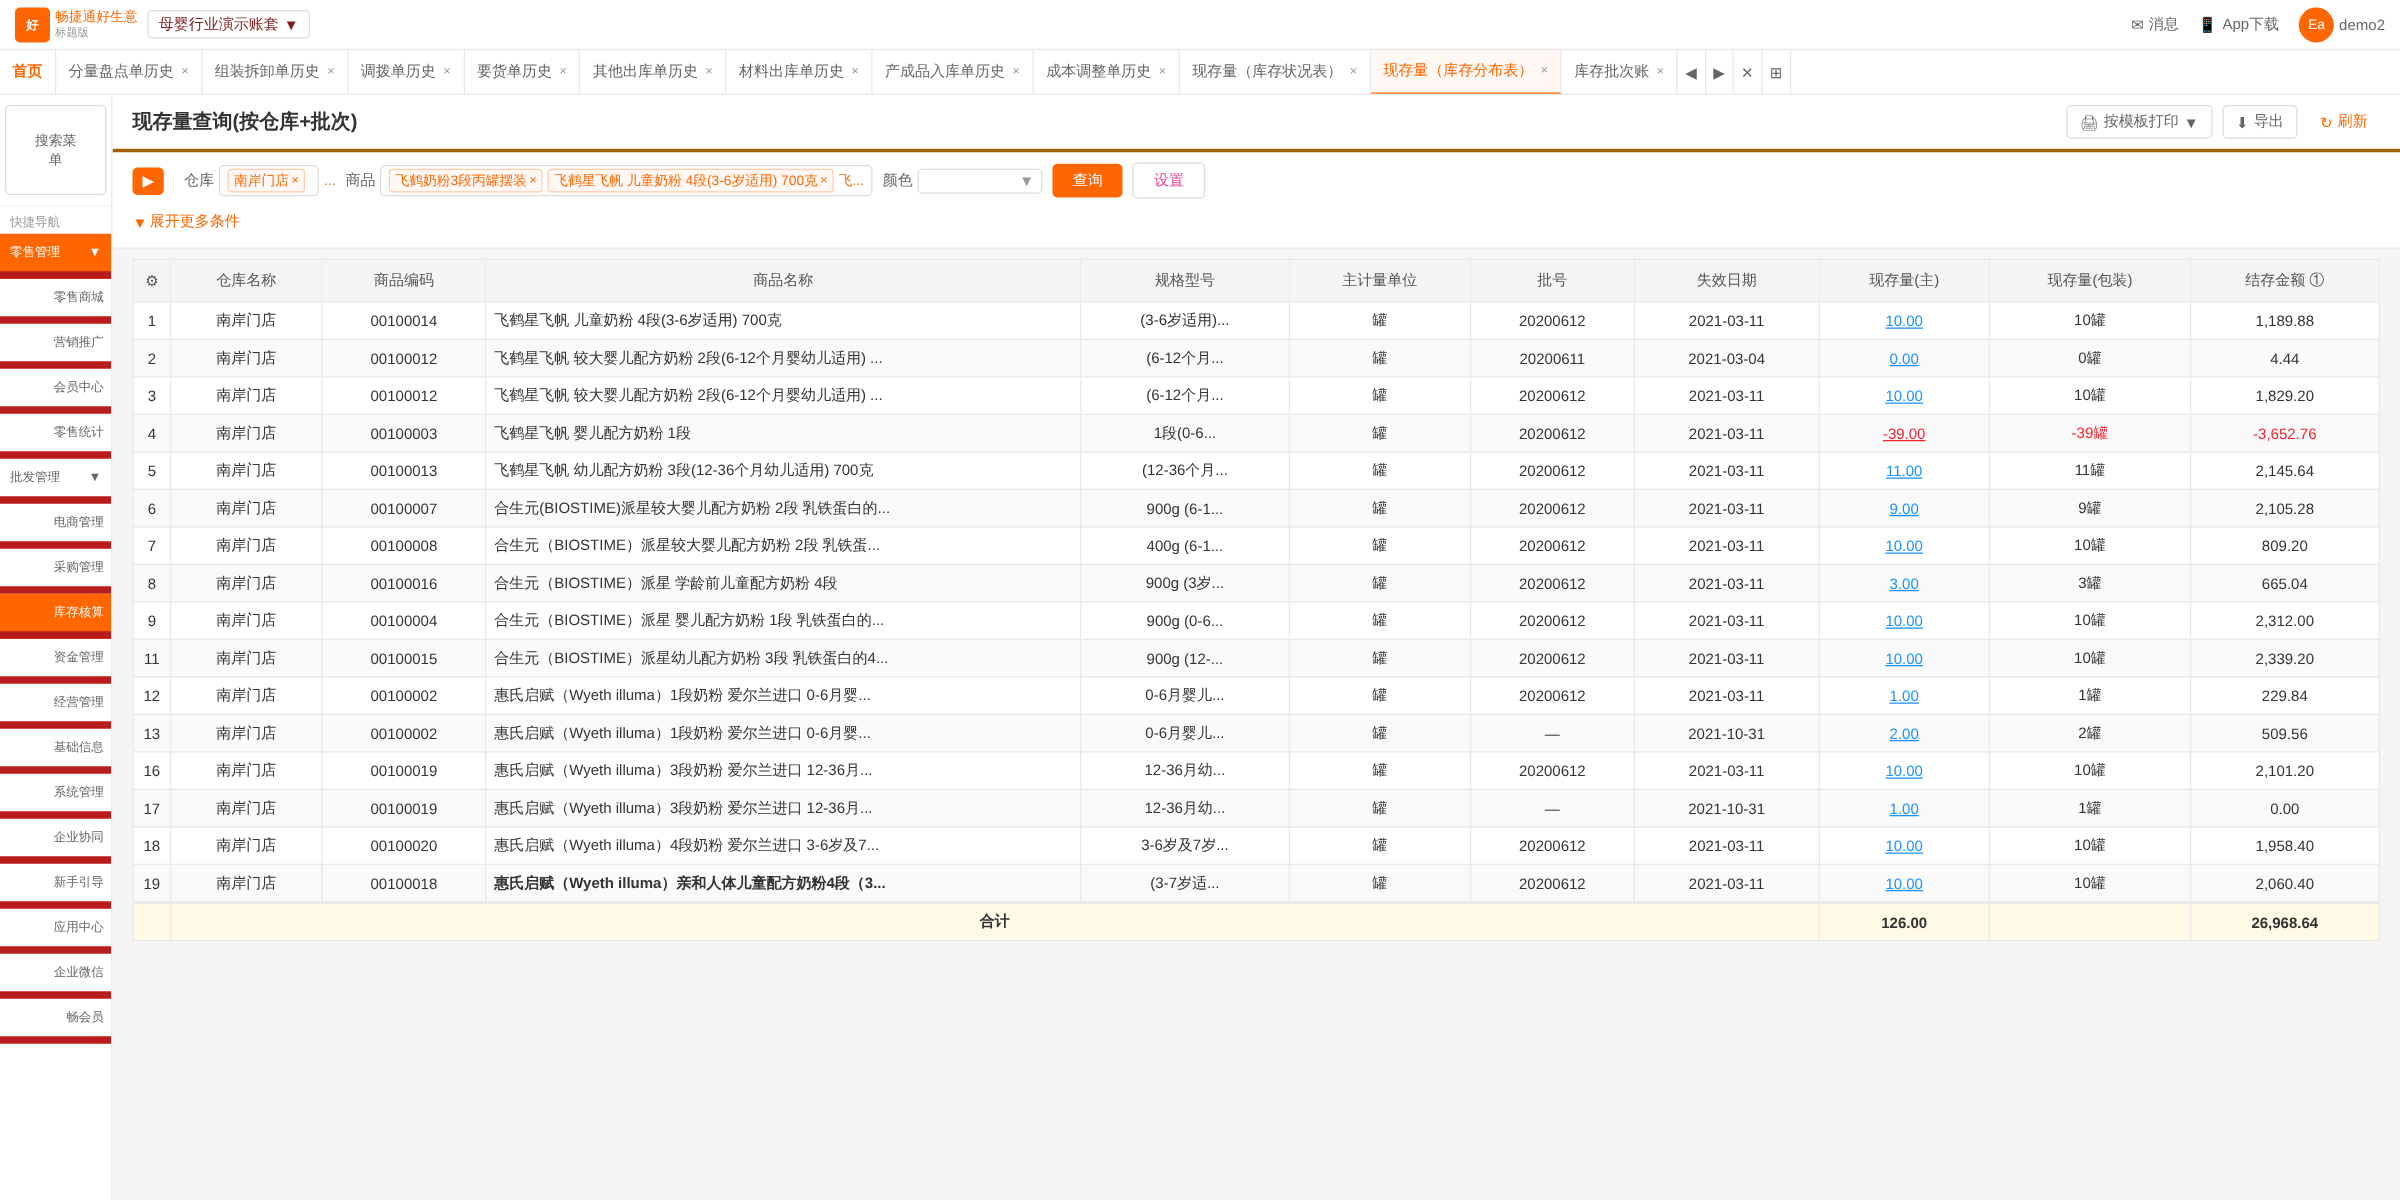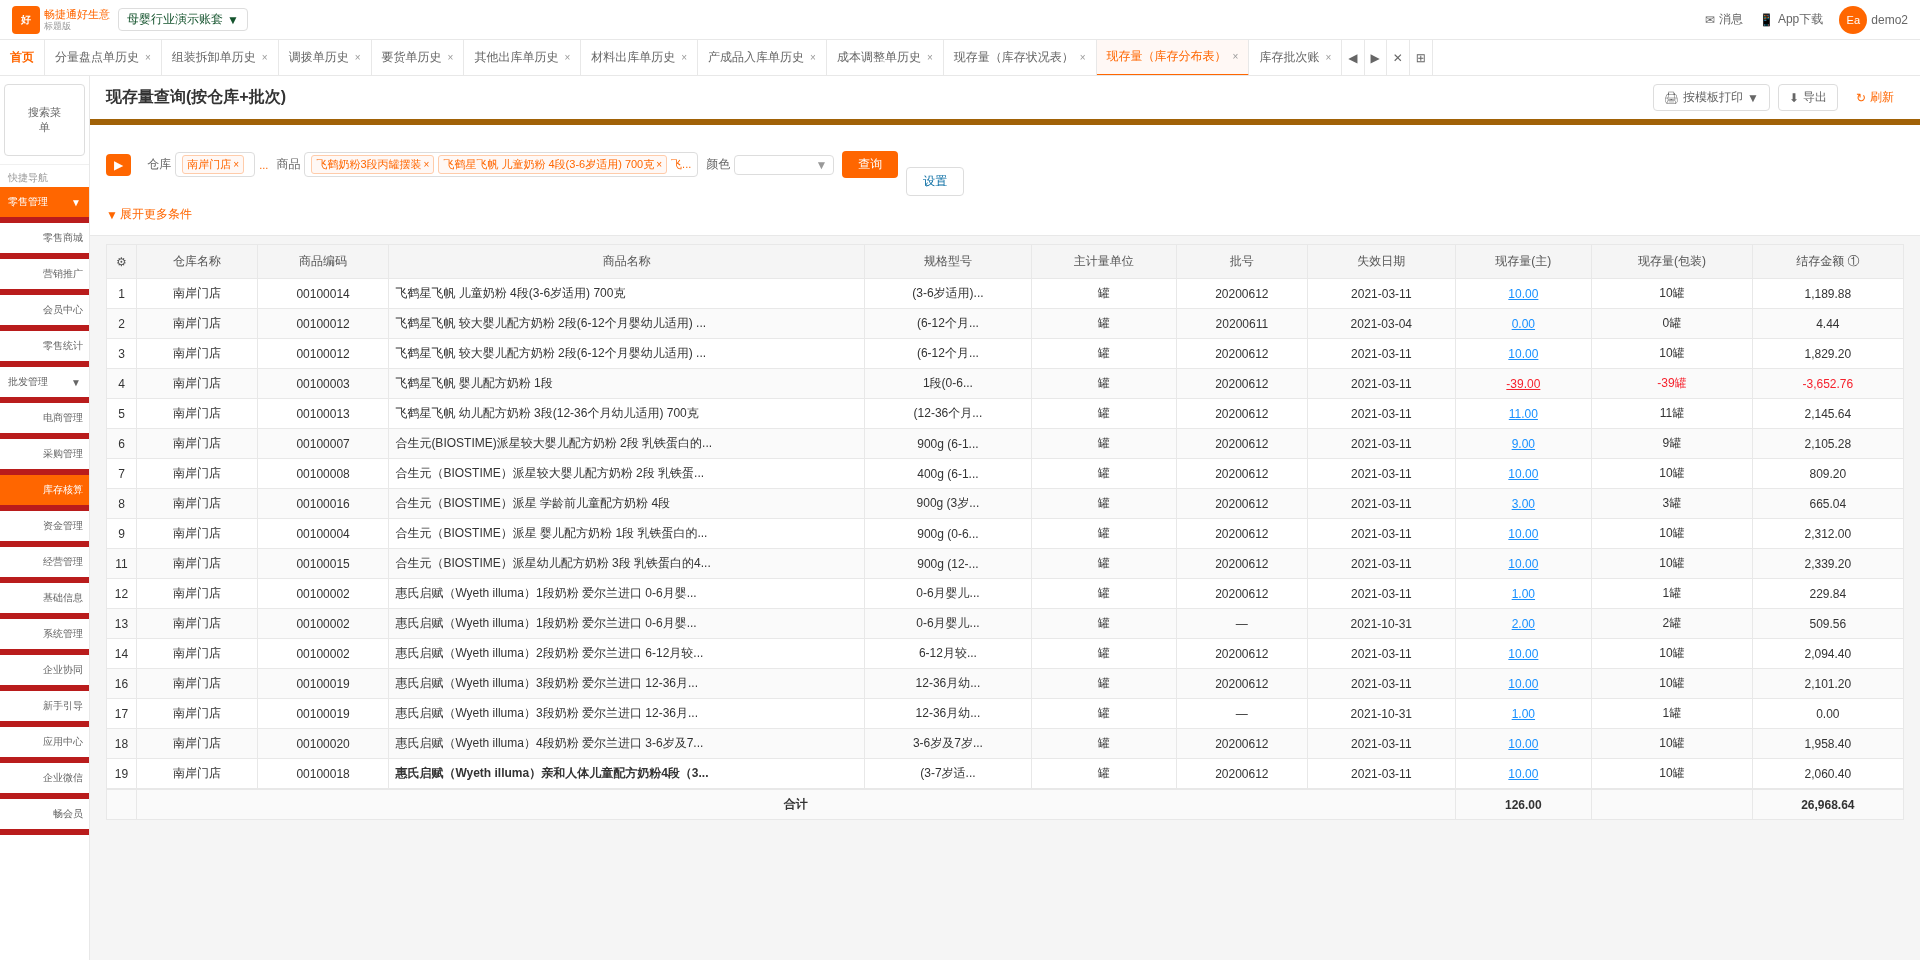--- a/index.html
+++ b/index.html
@@ -4,21 +4,21 @@
   <style>
     * { box-sizing: border-box; margin: 0; padding: 0; }
     body { font-family: 'Microsoft YaHei', Arial, sans-serif; font-size: 12px; background: #f5f5f5; color: #333; height: 960px; overflow: hidden; display: flex; flex-direction: column; }
 
     
     .top-bar { background: #fff; border-bottom: 1px solid #e8e8e8; display: flex; align-items: center; height: 40px; padding: 0 12px; justify-content: space-between; flex-shrink: 0; }
     .top-bar-left { display: flex; align-items: center; gap: 8px; }
     .logo-area { display: flex; align-items: center; gap: 4px; }
     .logo-icon { width: 28px; height: 28px; background: #ff6600; border-radius: 4px; display: flex; align-items: center; justify-content: center; color: white; font-size: 10px; font-weight: bold; }
     .logo-text { color: #ff6600; font-size: 11px; line-height: 1.2; }
-    .industry-select { display: flex; align-items: center; gap: 4px; border: 1px solid #ddd; border-radius: 4px; padding: 2px 8px; cursor: pointer; color: #14532d; font-size: 12px; }
+    .industry-select { display: flex; align-items: center; gap: 4px; border: 1px solid #ddd; border-radius: 4px; padding: 2px 8px; cursor: pointer; color: #7f1d1d; font-size: 12px; }
     .top-bar-right { display: flex; align-items: center; gap: 16px; }
     .top-right-item { display: flex; align-items: center; gap: 4px; color: #666; cursor: pointer; font-size: 12px; }
     .avatar { width: 28px; height: 28px; border-radius: 50%; background: #ff6600; display: flex; align-items: center; justify-content: center; color: white; font-size: 11px; }
 
     
     .tab-bar { background: #fff; border-bottom: 1px solid #e8e8e8; display: flex; align-items: center; height: 36px; flex-shrink: 0; overflow: hidden; }
     .tab-item { display: flex; align-items: center; padding: 0 10px; height: 36px; border-right: 1px solid #e8e8e8; cursor: pointer; white-space: nowrap; color: #666; font-size: 12px; gap: 4px; flex-shrink: 0; }
     .tab-item.active { color: #ff6600; border-bottom: 2px solid #ff6600; background: #fff8f5; }
     .tab-item.home { color: #ff6600; font-weight: bold; }
     .tab-close { color: #999; font-size: 10px; cursor: pointer; margin-left: 2px; }
@@ -33,42 +33,42 @@
     .sidebar-search-btn { width: 100%; background: none; border: 1px solid #ddd; border-radius: 4px; padding: 20px; cursor: pointer; color: #666; font-size: 11px; }
     .sidebar-nav-label { padding: 6px 8px 2px; color: #999; font-size: 10px; }
     .sidebar-item { padding: 8px 6px; cursor: pointer; text-align: right; color: #666; font-size: 10px; border-bottom: 6px solid #b91c1c; }
     .sidebar-item.active { background: #ff6600; color: white; }
     .sidebar-item.has-arrow { display: flex; align-items: center; justify-content: space-between; padding: 8px 8px; }
 
     
     .content { flex: 1; display: flex; flex-direction: column; overflow: hidden; background: #f5f5f5; }
 
     
-    .page-header { background: #fff; padding: 8px 16px; border-bottom: 6px solid #a16207; display: flex; align-items: center; justify-content: space-between; flex-shrink: 0; }
+    .page-header { background: #fff; padding: 8px 16px; border-bottom: 3px solid #a16207; display: flex; align-items: center; justify-content: space-between; flex-shrink: 0; }
     .page-title { font-size: 16px; font-weight: bold; color: #333; }
     .page-actions { display: flex; align-items: center; gap: 8px; }
     .btn-template { display: flex; align-items: center; gap: 4px; border: 1px solid #ddd; border-radius: 4px; padding: 4px 10px; cursor: pointer; color: #666; font-size: 12px; background: #fff; }
     .btn-export { display: flex; align-items: center; gap: 4px; border: 1px solid #ddd; border-radius: 4px; padding: 4px 10px; cursor: pointer; color: #666; font-size: 12px; background: #fff; }
     .btn-refresh { display: flex; align-items: center; gap: 4px; border: none; padding: 4px 10px; cursor: pointer; color: #ff6600; font-size: 12px; background: #fff; }
 
     
     .filter-area { background: #fff; padding: 8px 16px; border-bottom: 1px solid #e8e8e8; flex-shrink: 0; }
     .filter-row { display: flex; align-items: center; gap: 8px; flex-wrap: wrap; }
     .filter-expand-btn { background: none; border: none; cursor: pointer; color: #ff6600; font-size: 12px; padding: 4px 0; display: flex; align-items: center; gap: 2px; }
     .filter-group { display: flex; align-items: center; gap: 4px; }
     .filter-label { color: #666; font-size: 12px; white-space: nowrap; }
     .filter-tag-container { display: flex; flex-wrap: wrap; gap: 4px; border: 1px solid #ddd; border-radius: 4px; padding: 2px 6px; min-width: 80px; max-width: 200px; align-items: center; }
     .filter-tag { display: flex; align-items: center; gap: 2px; background: #fff8f5; color: #ff6600; border: 1px solid #ffccaa; border-radius: 3px; padding: 1px 4px; font-size: 11px; }
     .filter-tag-close { cursor: pointer; color: #ff6600; font-size: 10px; }
     .filter-more { color: #ff6600; cursor: pointer; font-size: 11px; }
     .filter-product-container { display: flex; flex-wrap: wrap; gap: 4px; border: 1px solid #ddd; border-radius: 4px; padding: 2px 6px; max-width: 400px; align-items: center; }
     .filter-color-container { display: flex; align-items: center; border: 1px solid #ddd; border-radius: 4px; padding: 2px 6px; min-width: 100px; }
     .filter-dropdown-icon { color: #999; cursor: pointer; }
     .search-btn { background: #ff6600; color: white; border: none; border-radius: 4px; padding: 5px 16px; cursor: pointer; font-size: 12px; }
-    .settings-btn { background: #fff; color: #0369a1; border: 1px solid #ddd; border-radius: 4px; padding: 5px 16px; cursor: pointer; font-size: 12px; margin-top: 34px; }
+    .settings-btn { background: #fff; color: #ec4899; border: 1px solid #ddd; border-radius: 4px; padding: 5px 16px; cursor: pointer; font-size: 12px; }
 
     
     .table-area { flex: 1; overflow: auto; padding: 8px 16px; }
     .data-table { width: 100%; border-collapse: collapse; background: #fff; font-size: 12px; }
     .data-table th { background: #f5f5f5; border: 1px solid #e8e8e8; padding: 8px 6px; text-align: center; white-space: nowrap; color: #555; font-weight: normal; position: sticky; top: 0; z-index: 1; }
     .data-table td { border: 1px solid #e8e8e8; padding: 6px; text-align: center; white-space: nowrap; color: #333; }
     .data-table tr:nth-child(even) td { background: #fafafa; }
     .data-table .num-link { color: #1890ff; text-decoration: underline; cursor: pointer; }
     .data-table .num-negative { color: #f5222d; }
     .data-table .total-row td { background: #fffbe6; font-weight: bold; border-top: 2px solid #e8e8e8; }
@@ -427,33 +427,20 @@
     <td style="text-align:left;max-width:240px;overflow:hidden;text-overflow:ellipsis;">惠氏启赋（Wyeth illuma）1段奶粉 爱尔兰进口 0-6月婴...</td>
     <td>0-6月婴儿...</td>
     <td>罐</td>
     <td>—</td>
     <td>2021-10-31</td>
     <td><span class="num-link">2.00</span></td>
     <td class="">2罐</td>
     <td class="">509.56</td>
   </tr>
             <tr>
-    <td>14</td>
-    <td>南岸门店</td>
-    <td>00100002</td>
-    <td style="text-align:left;max-width:240px;overflow:hidden;text-overflow:ellipsis;">惠氏启赋（Wyeth illuma）2段奶粉 爱尔兰进口 6-12月较...</td>
-    <td>6-12月较...</td>
-    <td>罐</td>
-    <td>20200612</td>
-    <td>2021-03-11</td>
-    <td><span class="num-link">10.00</span></td>
-    <td class="">10罐</td>
-    <td class="">2,094.40</td>
-  </tr>
-            <tr>
     <td>16</td>
     <td>南岸门店</td>
     <td>00100019</td>
     <td style="text-align:left;max-width:240px;overflow:hidden;text-overflow:ellipsis;">惠氏启赋（Wyeth illuma）3段奶粉 爱尔兰进口 12-36月...</td>
     <td>12-36月幼...</td>
     <td>罐</td>
     <td>20200612</td>
     <td>2021-03-11</td>
     <td><span class="num-link">10.00</span></td>
     <td class="">10罐</td>

